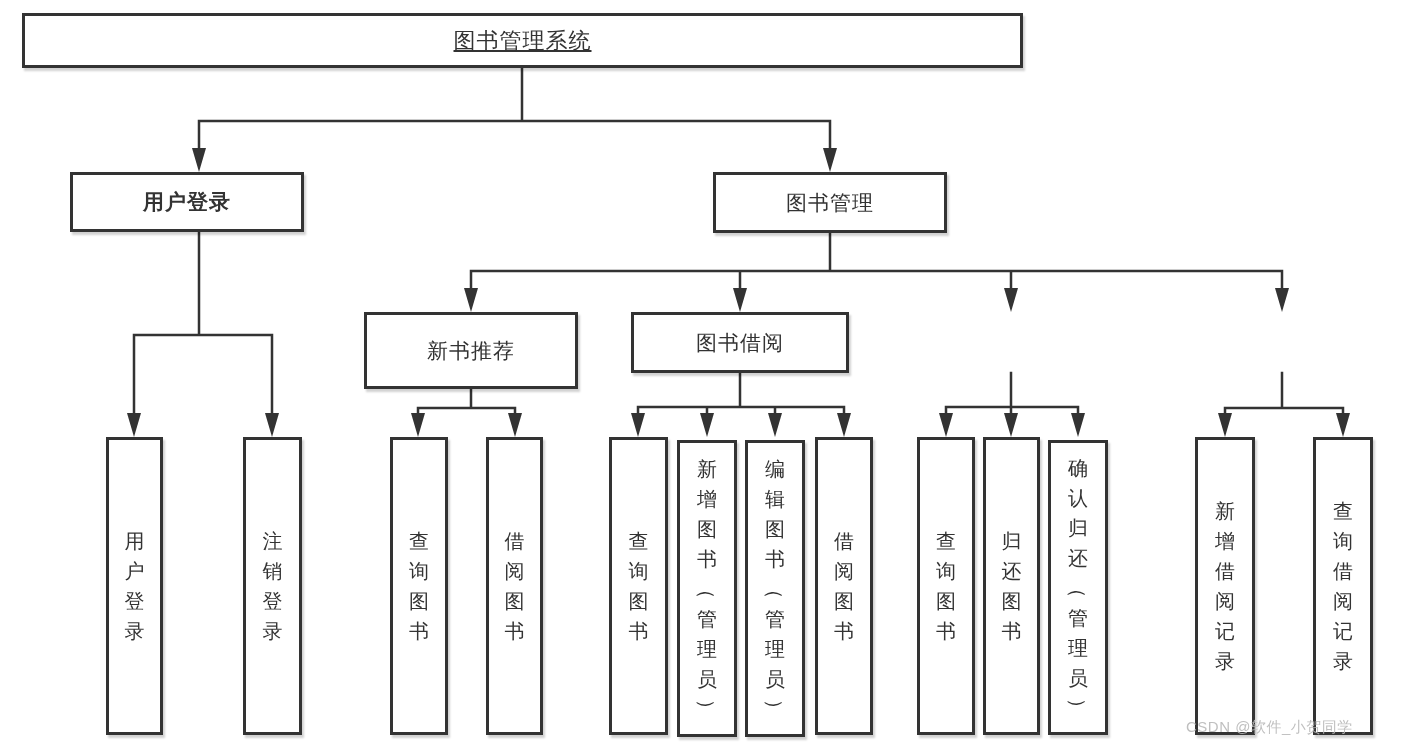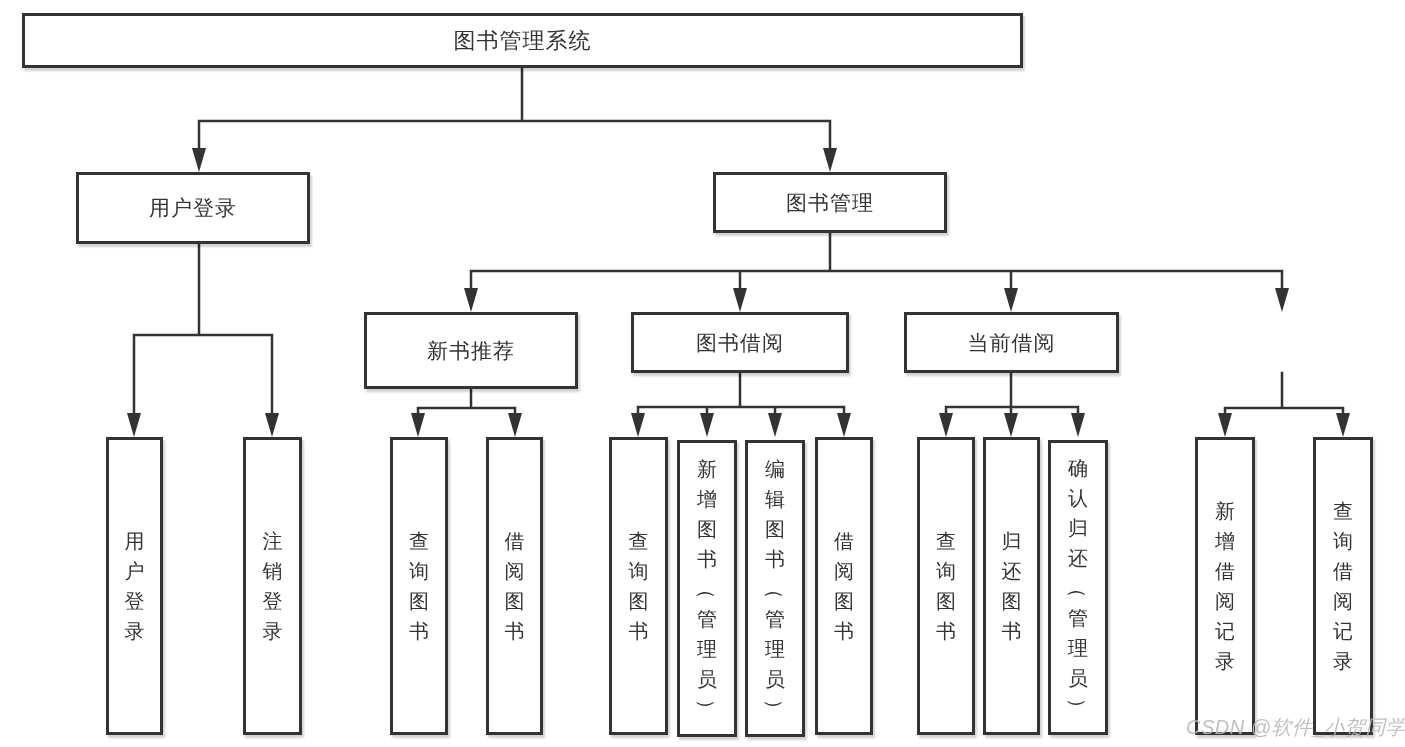--- a/index.html
+++ b/index.html
@@ -23,30 +23,30 @@
   .node{
     position:absolute;
     box-sizing:border-box;
     border:3px solid var(--line);
     background:#fff;
     box-shadow:2px 3px 2px rgba(0,0,0,0.18);
     display:flex;align-items:center;justify-content:center;
     z-index:2;
   }
   .node.h{font-size:21px;letter-spacing:1px;white-space:nowrap;}
-  .node.root{font-size:22px;}
+  .node.root{font-size:22px;text-decoration:underline;}
   .node.v{flex-direction:column;}
   .vchar{display:block;font-size:20px;line-height:30px;text-align:center;}
   .vchar.rot{transform:rotate(90deg);}
   .watermark{
     position:absolute;left:1186px;top:714px;
-    font-size:20px;line-height:26px;
+    font-size:15px;line-height:26px;
     color:var(--watermark);
     letter-spacing:0.5px;white-space:nowrap;
-    z-index:5;opacity:0.9;font-style:italic;
+    z-index:5;opacity:0.9;
   }
 </style>
 </head>
 <body>
 
 <div class="canvas">
 
   <svg class="wires" width="1405" height="747" viewBox="0 0 1405 747">
 
     <g>
@@ -92,26 +92,25 @@
 
     <g>
       <path class="ln" d="M1282,373 V408 M1225,408 H1343 M1225,408 V416 M1343,408 V416"></path>
       <path class="ar" d="M1218,413 L1232,413 L1225,437 Z"></path>
       <path class="ar" d="M1336,413 L1350,413 L1343,437 Z"></path>
     </g>
   </svg>
 
   <div class="node h root" style="left:22px;top:13px;width:1001px;height:55px;">图书管理系统</div>
 
-  <div class="node h" style="left:76px;top:172px;width:234px;height:72px;">用户登录</div>
+  <div class="node h" style="left:70px;top:172px;width:234px;height:60px;font-weight:bold;">用户登录</div>
   <div class="node h" style="left:713px;top:172px;width:234px;height:61px;">图书管理</div>
 
   <div class="node h" style="left:364px;top:312px;width:214px;height:77px;">新书推荐</div>
   <div class="node h" style="left:631px;top:312px;width:218px;height:61px;">图书借阅</div>
-  <div class="node h" style="left:904px;top:312px;width:215px;height:61px;">当前借阅</div>
 
   <div class="node v" style="left:106px;top:437px;width:57px;height:298px;">
       <span class="vchar">用</span>
       <span class="vchar">户</span>
       <span class="vchar">登</span>
       <span class="vchar">录</span>
     </div>
   <div class="node v" style="left:243px;top:437px;width:59px;height:298px;">
       <span class="vchar">注</span>
       <span class="vchar">销</span>

